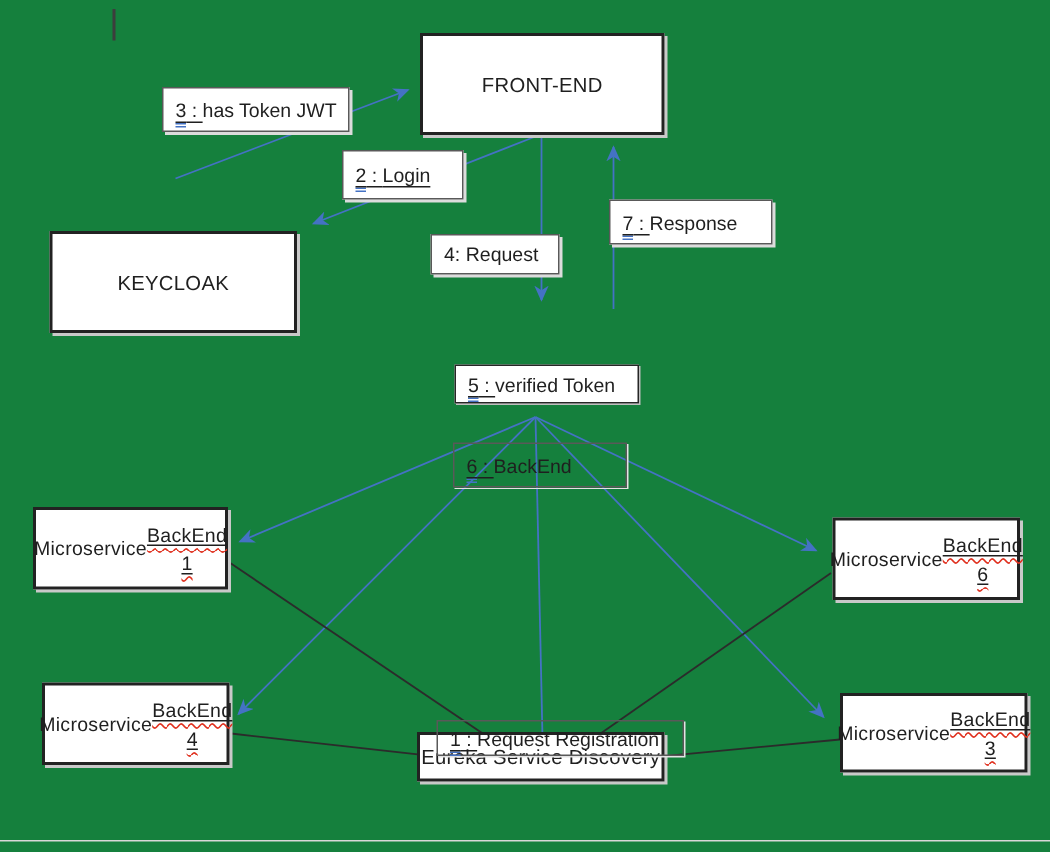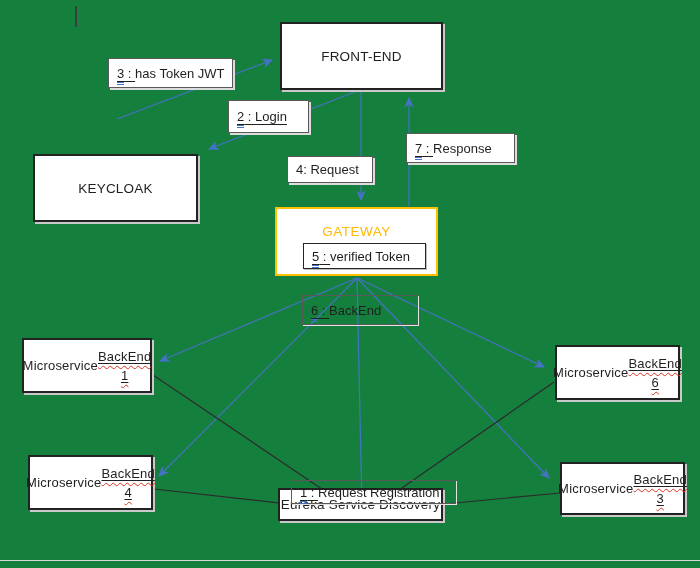--- a/index.html
+++ b/index.html
@@ -69,23 +69,20 @@
   </svg>
 
   <div class="node" style="left:280px;top:22px;width:159px;height:64px;">
     <span>FRONT-END</span>
   </div>
 
   <div class="node" style="left:33px;top:120px;width:161px;height:64px;margin-top:34px;">
     <span>KEYCLOAK</span>
   </div>
 
-  <div class="node gateway" style="left:275px;top:207px;width:159px;height:65px;">
-    <div class="gateway-title">GATEWAY</div>
-  </div>
 
   <div class="node ms" style="left:22px;top:338px;width:126px;height:51px;">
     <div>Microservice</div>
     <div><span class="ul"><span class="wavy">BackEnd 1</span></span></div>
   </div>
 
   <div class="node ms" style="left:28px;top:455px;width:121px;height:51px;">
     <div>Microservice</div>
     <div><span class="ul"><span class="wavy">BackEnd 4</span></span></div>
   </div>

